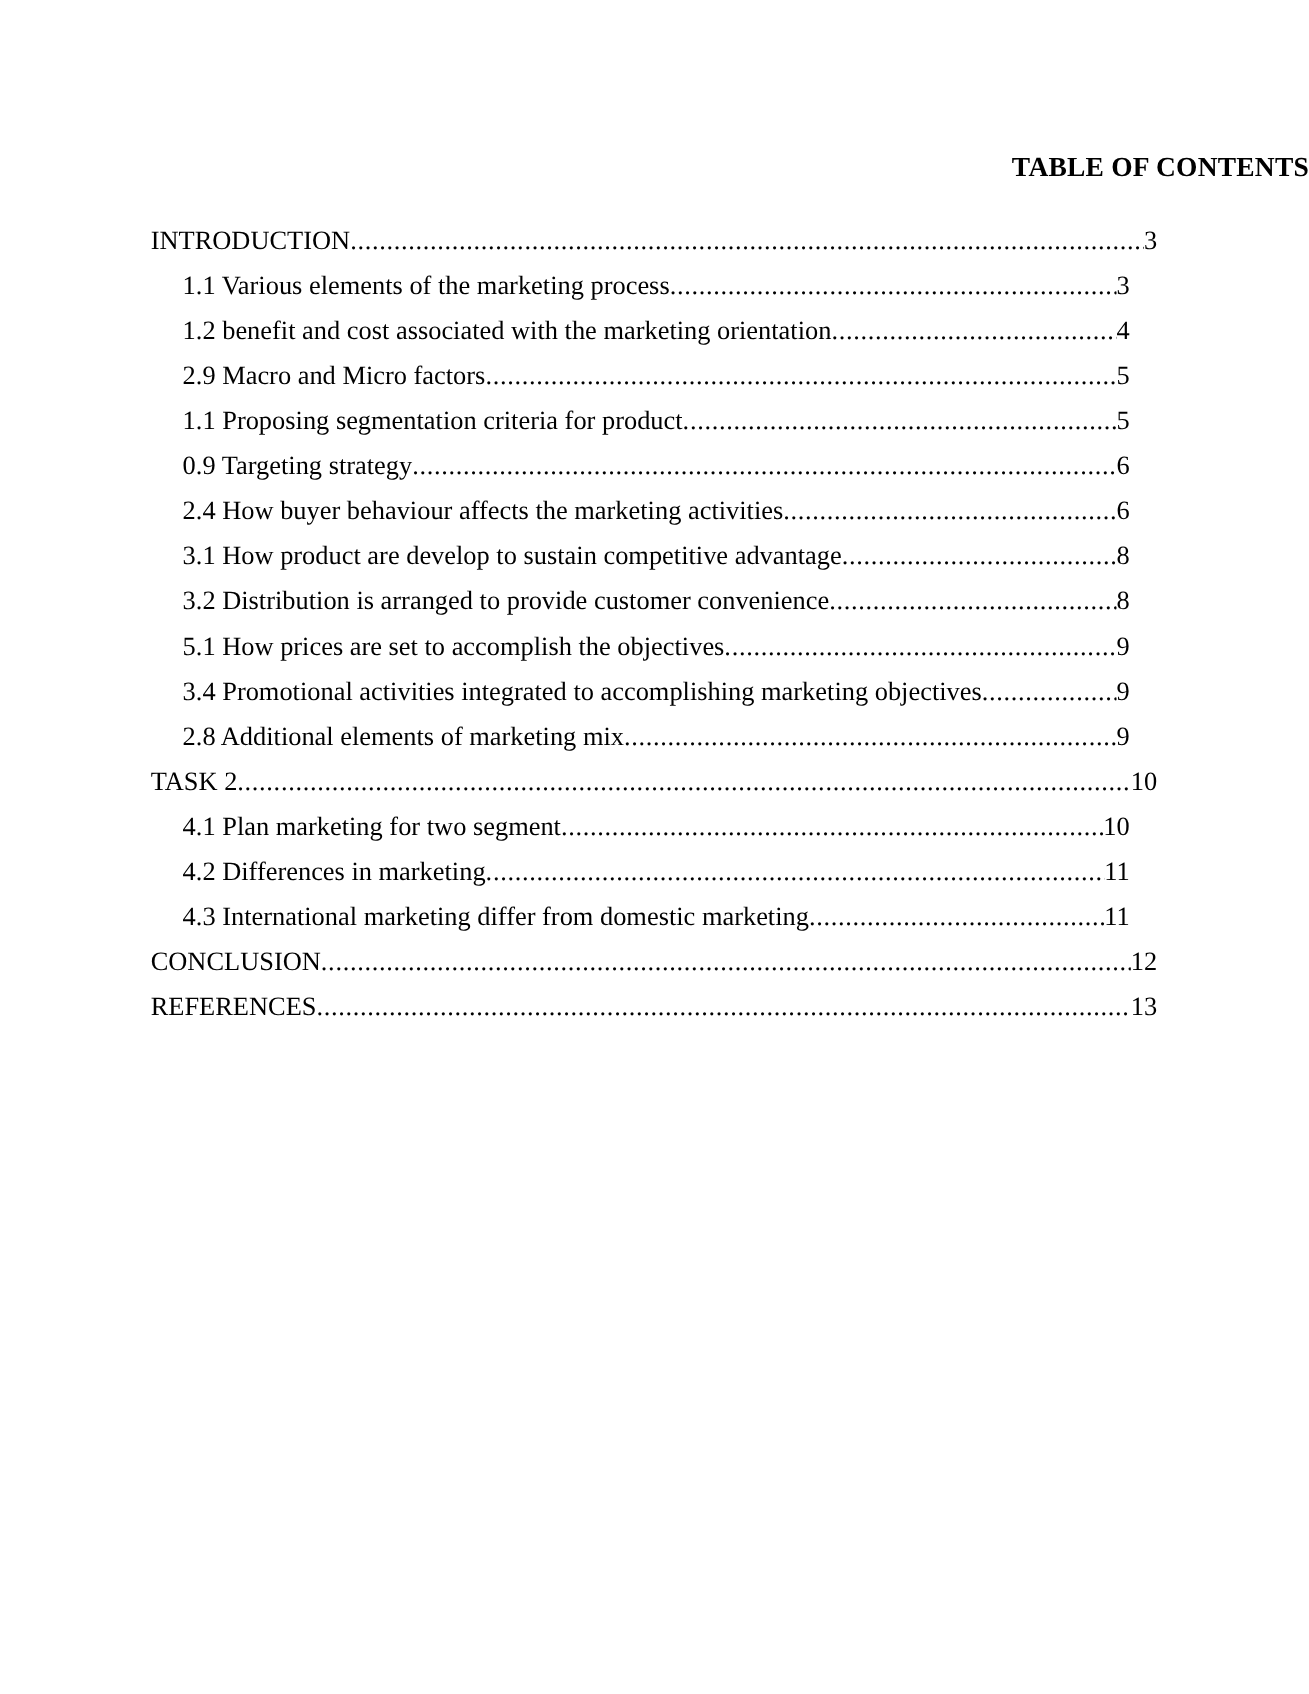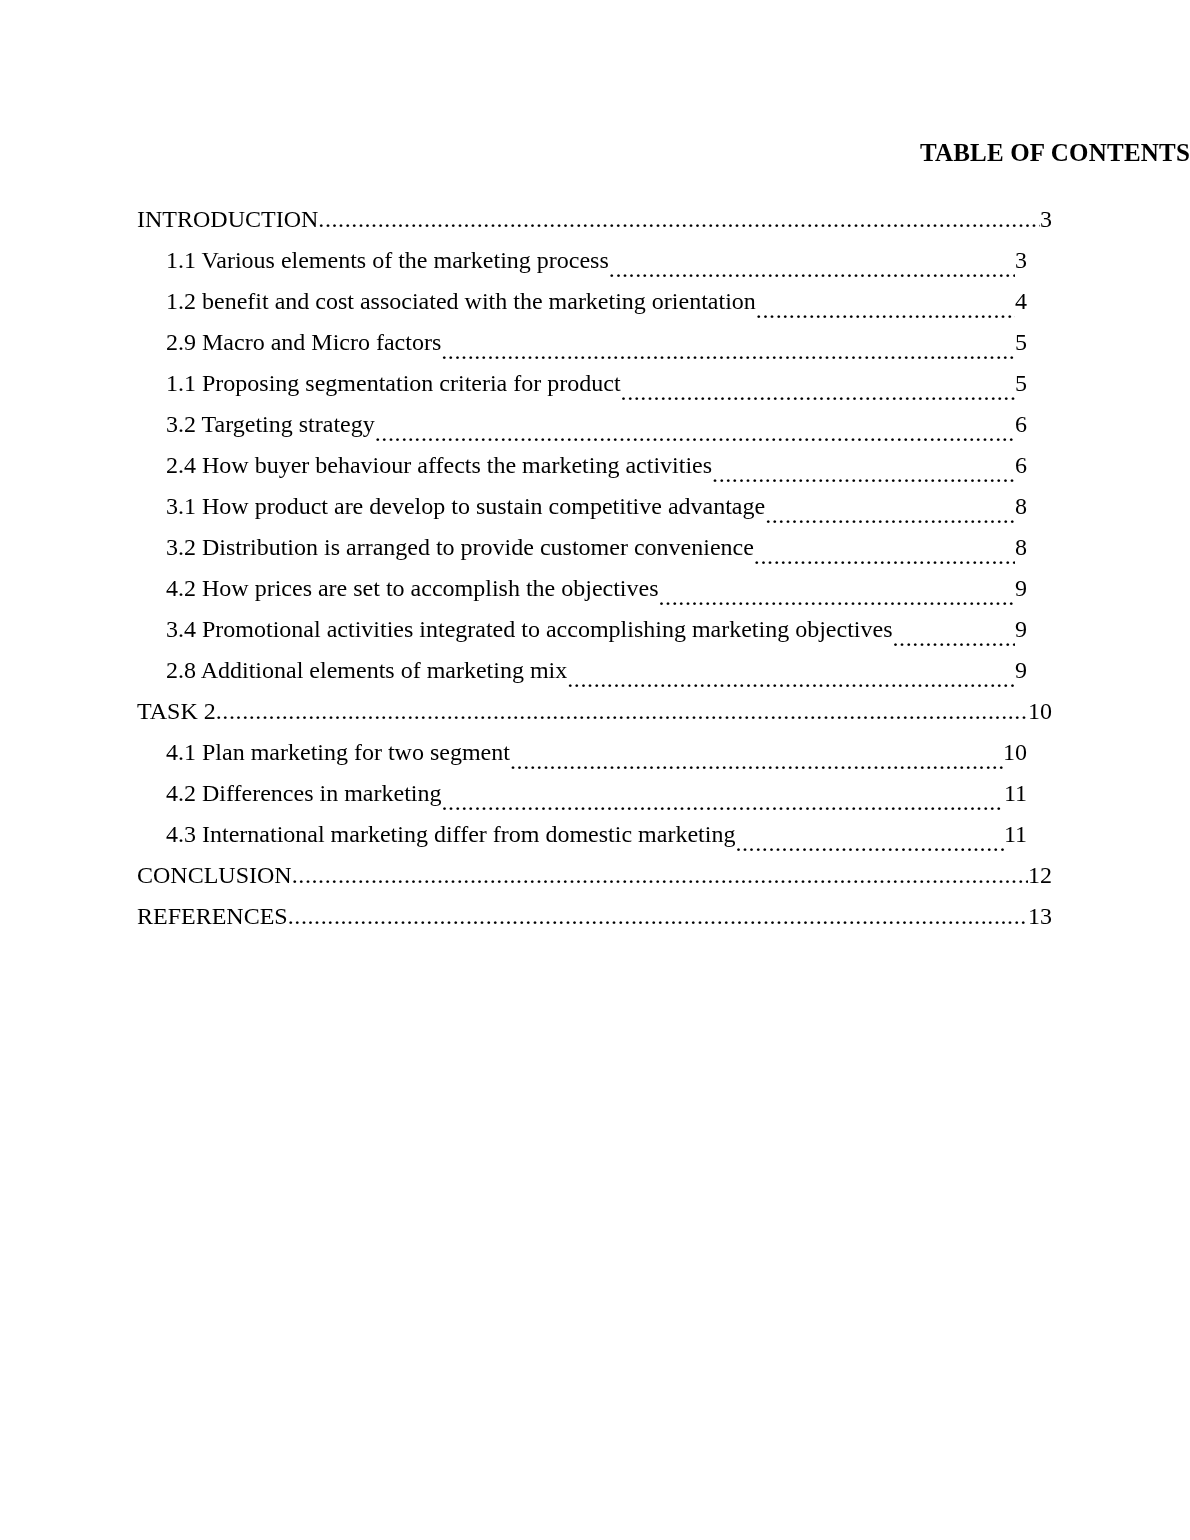--- a/index.html
+++ b/index.html
@@ -55,21 +55,20 @@
   
   .toc-row.level-1 {
     padding-left: 137px;
     padding-right: 138px;
   }
 
   
   .toc-row.level-2 {
     padding-left: 166px;
     padding-right: 163px;
-    align-items: flex-end;
   }
 
   .toc-label {
     flex: 0 0 auto;
   }
 
   .toc-leader {
     flex: 1 1 auto;
     overflow: hidden;
     margin: 0;
@@ -118,41 +117,41 @@
         <span class="toc-label">2.9 Macro and Micro factors</span>
         <span class="toc-leader"></span>
         <span class="toc-page">5</span>
       </div>
       <div class="toc-row level-2">
         <span class="toc-label">1.1 Proposing segmentation criteria for product</span>
         <span class="toc-leader"></span>
         <span class="toc-page">5</span>
       </div>
       <div class="toc-row level-2">
-        <span class="toc-label">3.2 Targeting strategy</span>
+        <span class="toc-label">0.9 Targeting strategy</span>
         <span class="toc-leader"></span>
         <span class="toc-page">6</span>
       </div>
       <div class="toc-row level-2">
         <span class="toc-label">2.4 How buyer behaviour affects the marketing activities</span>
         <span class="toc-leader"></span>
         <span class="toc-page">6</span>
       </div>
       <div class="toc-row level-2">
         <span class="toc-label">3.1 How product are develop to sustain competitive advantage</span>
         <span class="toc-leader"></span>
         <span class="toc-page">8</span>
       </div>
       <div class="toc-row level-2">
         <span class="toc-label">3.2 Distribution is arranged to provide customer convenience</span>
         <span class="toc-leader"></span>
         <span class="toc-page">8</span>
       </div>
       <div class="toc-row level-2">
-        <span class="toc-label">4.2 How prices are set to accomplish the objectives</span>
+        <span class="toc-label">5.1 How prices are set to accomplish the objectives</span>
         <span class="toc-leader"></span>
         <span class="toc-page">9</span>
       </div>
       <div class="toc-row level-2">
         <span class="toc-label">3.4 Promotional activities integrated to accomplishing marketing objectives</span>
         <span class="toc-leader"></span>
         <span class="toc-page">9</span>
       </div>
       <div class="toc-row level-2">
         <span class="toc-label">2.8 Additional elements of marketing mix</span>

